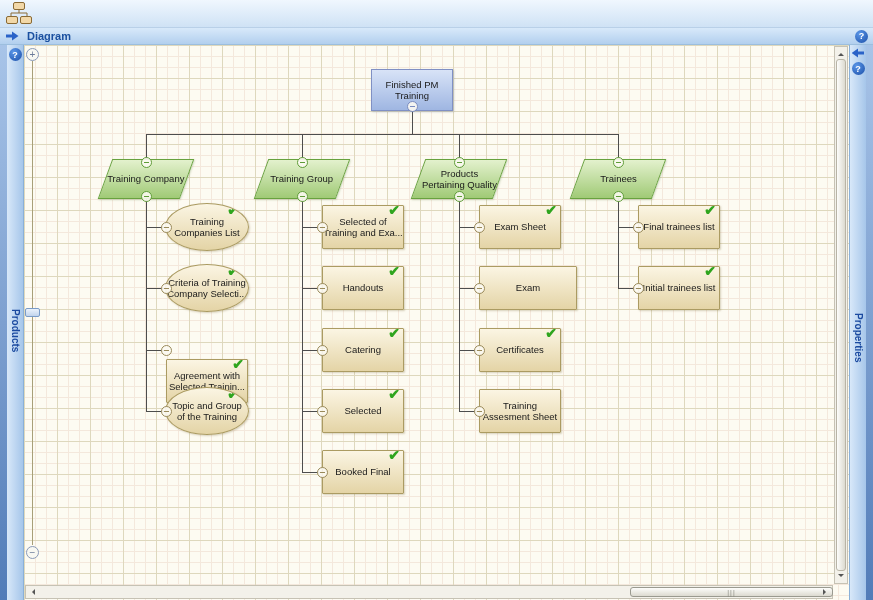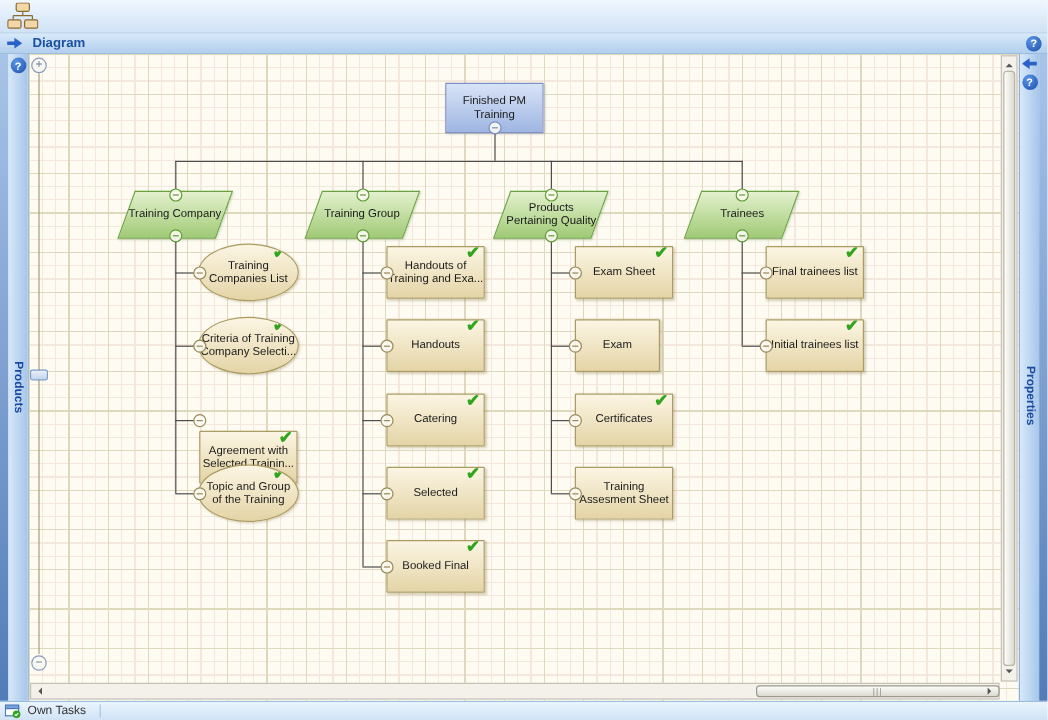--- a/index.html
+++ b/index.html
@@ -137,21 +137,21 @@
           <div class="cline" style="left: 122px; top: 366px; width: 21px; height: 1px;"></div>
           <div class="node ellipse-node" style="left: 141px; top: 342px; width: 84px; height: 48px;"><span class="lbl">Topic and Group
 of the Training</span><span class="check">✔</span></div>
           <div class="minus m-tan" style="left: 136.5px; top: 360.5px;"></div>
           <div class="cline" style="left: 278px; top: 89px; width: 1px; height: 25px;"></div>
           <div class="node para-node" style="left: 237px; top: 114px; width: 82px; height: 40px;"><span class="lbl">Training Group</span></div>
           <div class="minus m-green" style="left: 272.5px; top: 111.5px;"></div>
           <div class="minus m-green" style="left: 272.5px; top: 145.5px;"></div>
           <div class="cline" style="left: 278px; top: 154px; width: 1px; height: 273px;"></div>
           <div class="cline" style="left: 278px; top: 182px; width: 21px; height: 1px;"></div>
-          <div class="node rect-node" style="left: 298px; top: 160px; width: 82px; height: 44px;"><span class="lbl">Handouts of
+          <div class="node rect-node" style="left: 298px; top: 160px; width: 82px; height: 44px;"><span class="lbl">Selected of
 Training and Exa...</span><span class="check">✔</span></div>
           <div class="minus m-tan" style="left: 292.5px; top: 176.5px;"></div>
           <div class="cline" style="left: 278px; top: 243px; width: 21px; height: 1px;"></div>
           <div class="node rect-node" style="left: 298px; top: 221px; width: 82px; height: 44px;"><span class="lbl">Handouts</span><span class="check">✔</span></div>
           <div class="minus m-tan" style="left: 292.5px; top: 237.5px;"></div>
           <div class="cline" style="left: 278px; top: 305px; width: 21px; height: 1px;"></div>
           <div class="node rect-node" style="left: 298px; top: 283px; width: 82px; height: 44px;"><span class="lbl">Catering</span><span class="check">✔</span></div>
           <div class="minus m-tan" style="left: 292.5px; top: 299.5px;"></div>
           <div class="cline" style="left: 278px; top: 366px; width: 21px; height: 1px;"></div>
           <div class="node rect-node" style="left: 298px; top: 344px; width: 82px; height: 44px;"><span class="lbl">Selected</span><span class="check">✔</span></div>
@@ -162,21 +162,21 @@
           <div class="cline" style="left: 435px; top: 89px; width: 1px; height: 25px;"></div>
           <div class="node para-node" style="left: 394px; top: 114px; width: 82px; height: 40px;"><span class="lbl">Products
 Pertaining Quality</span></div>
           <div class="minus m-green" style="left: 429.5px; top: 111.5px;"></div>
           <div class="minus m-green" style="left: 429.5px; top: 145.5px;"></div>
           <div class="cline" style="left: 435px; top: 154px; width: 1px; height: 212px;"></div>
           <div class="cline" style="left: 435px; top: 182px; width: 21px; height: 1px;"></div>
           <div class="node rect-node" style="left: 455px; top: 160px; width: 82px; height: 44px;"><span class="lbl">Exam Sheet</span><span class="check">✔</span></div>
           <div class="minus m-tan" style="left: 449.5px; top: 176.5px;"></div>
           <div class="cline" style="left: 435px; top: 243px; width: 21px; height: 1px;"></div>
-          <div class="node rect-node" style="left: 455px; top: 221px; width: 71px; height: 44px;"><span class="lbl">Exam</span></div>
+          <div class="node rect-node" style="left: 455px; top: 221px; width: 98px; height: 44px;"><span class="lbl">Exam</span></div>
           <div class="minus m-tan" style="left: 449.5px; top: 237.5px;"></div>
           <div class="cline" style="left: 435px; top: 305px; width: 21px; height: 1px;"></div>
           <div class="node rect-node" style="left: 455px; top: 283px; width: 82px; height: 44px;"><span class="lbl">Certificates</span><span class="check">✔</span></div>
           <div class="minus m-tan" style="left: 449.5px; top: 299.5px;"></div>
           <div class="cline" style="left: 435px; top: 366px; width: 21px; height: 1px;"></div>
           <div class="node rect-node" style="left: 455px; top: 344px; width: 82px; height: 44px;"><span class="lbl">Training
 Assesment Sheet</span></div>
           <div class="minus m-tan" style="left: 449.5px; top: 360.5px;"></div>
           <div class="cline" style="left: 594px; top: 89px; width: 1px; height: 25px;"></div>
           <div class="node para-node" style="left: 553px; top: 114px; width: 82px; height: 40px;"><span class="lbl">Trainees</span></div>
@@ -215,26 +215,14 @@
           <path d="M6 0.5L-0.5 5 6 9.5z" fill="#2a62c8"></path>
         </svg>
       </span>
       <span class="help">?</span>
       <span class="vlabel">Properties</span>
     </div>
 
     <div class="strip"></div>
   </div>
 
-  <div class="ftr">
-    <span class="tool-ic">
-      <svg width="14" height="12" viewBox="0 0 14 12">
-        <rect x="0.5" y="0.5" width="11" height="9" fill="#fff" stroke="#4a78b8"></rect>
-        <rect x="0.5" y="0.5" width="11" height="3" fill="#7aa2dc" stroke="#4a78b8"></rect>
-        <circle cx="9.8" cy="8.3" r="3.2" fill="#2fa51e"></circle>
-        <path d="M8.3 8.3l1.1 1.1 1.8-2.1" stroke="#fff" stroke-width="1" fill="none"></path>
-      </svg>
-    </span>
-    <span class="ftr-label">Own Tasks</span>
-    <span class="vsep"></span>
-  </div>
 
 </div>
 
 </body></html>

